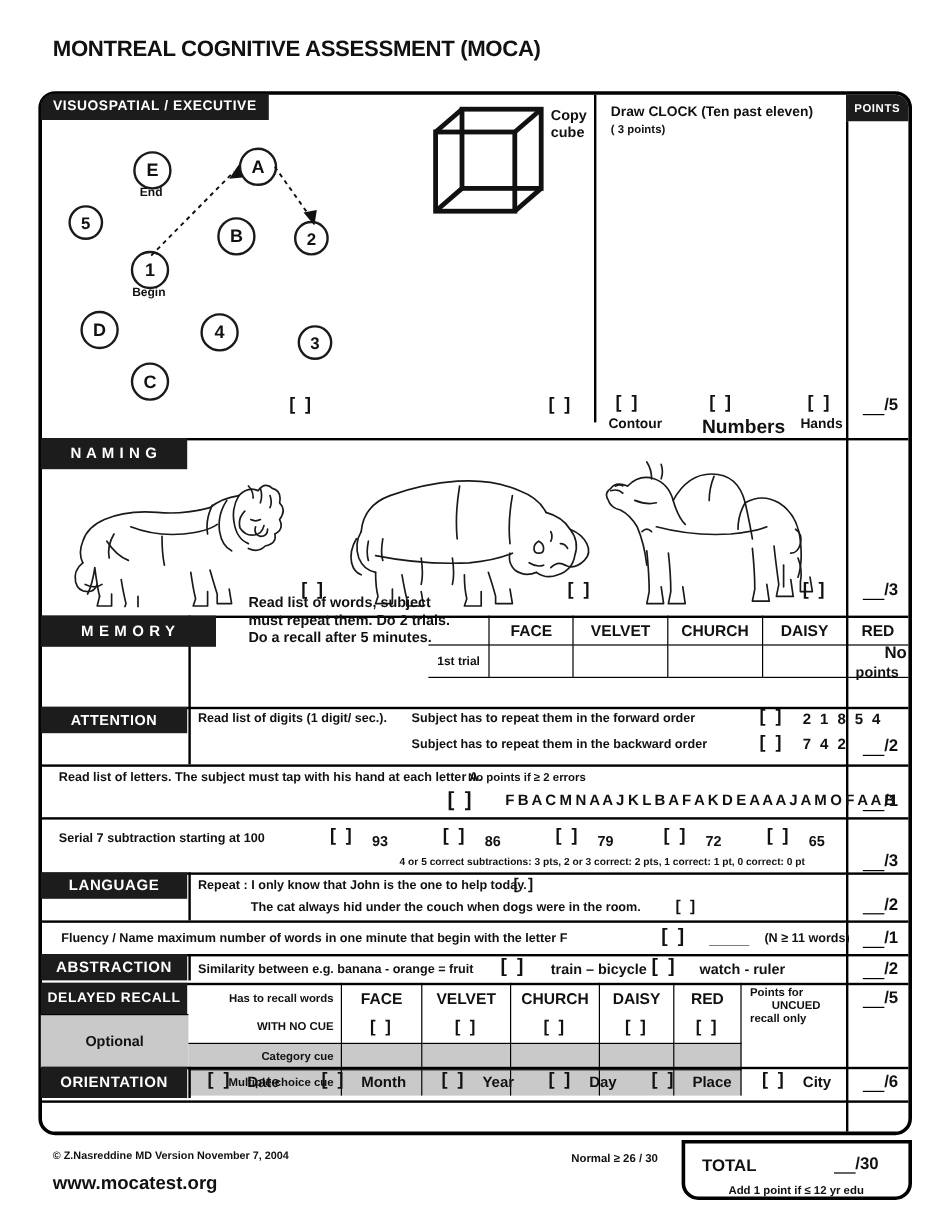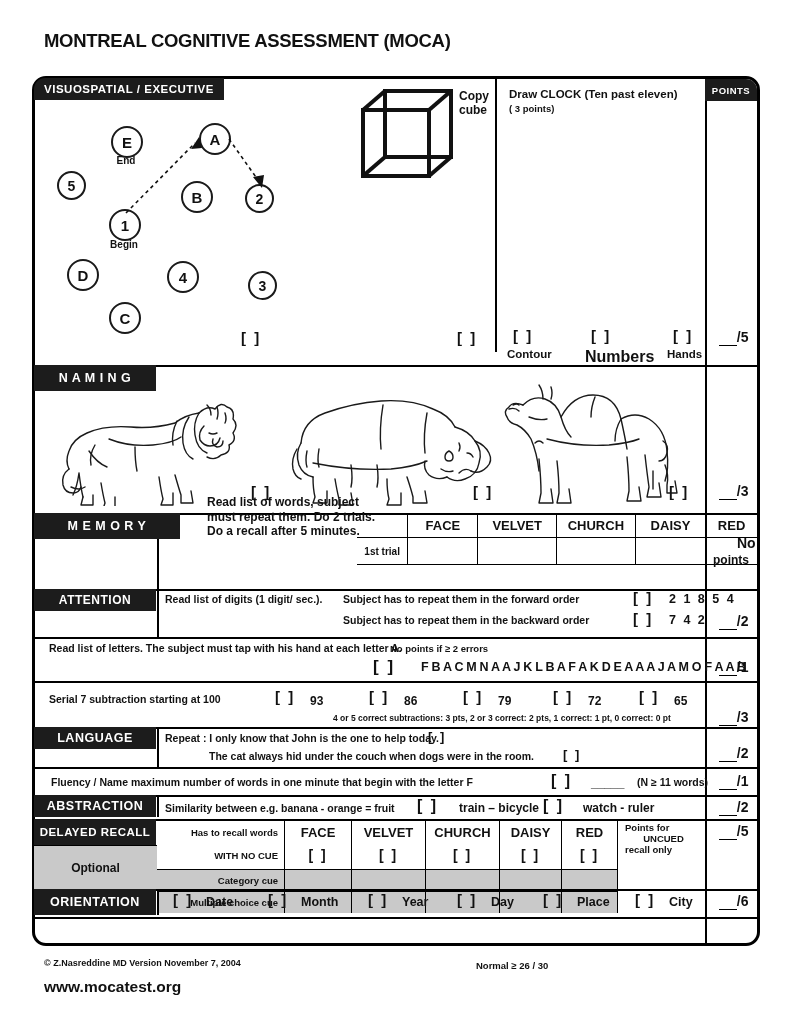--- a/index.html
+++ b/index.html
@@ -423,14 +423,19 @@
 
     <div class="score" style="left:684px;top:814px;"><u>&nbsp;&nbsp;</u><span>/6</span></div>
 
     <div class="hline" style="top:838px;"></div>
   </div>
 
   <div class="copy">© Z.Nasreddine MD   Version November 7, 2004</div>
   <div class="www">www.mocatest.org</div>
   <div class="footer-note" style="left:476px;top:960px;">Normal ≥ 26 / 30</div>
 
+  <div class="totalbox">
+    <div style="position:absolute;left:14px;top:10px;font-size:14px;font-weight:bold;">TOTAL</div>
+    <div class="score" style="left:124px;top:8px;"><u>&nbsp;&nbsp;</u><span>/30</span></div>
+    <div style="position:absolute;left:36px;top:34px;font-size:9.5px;font-weight:bold;">Add 1 point if ≤ 12 yr edu</div>
+  </div>
 
 </div>
 
 </body></html>

